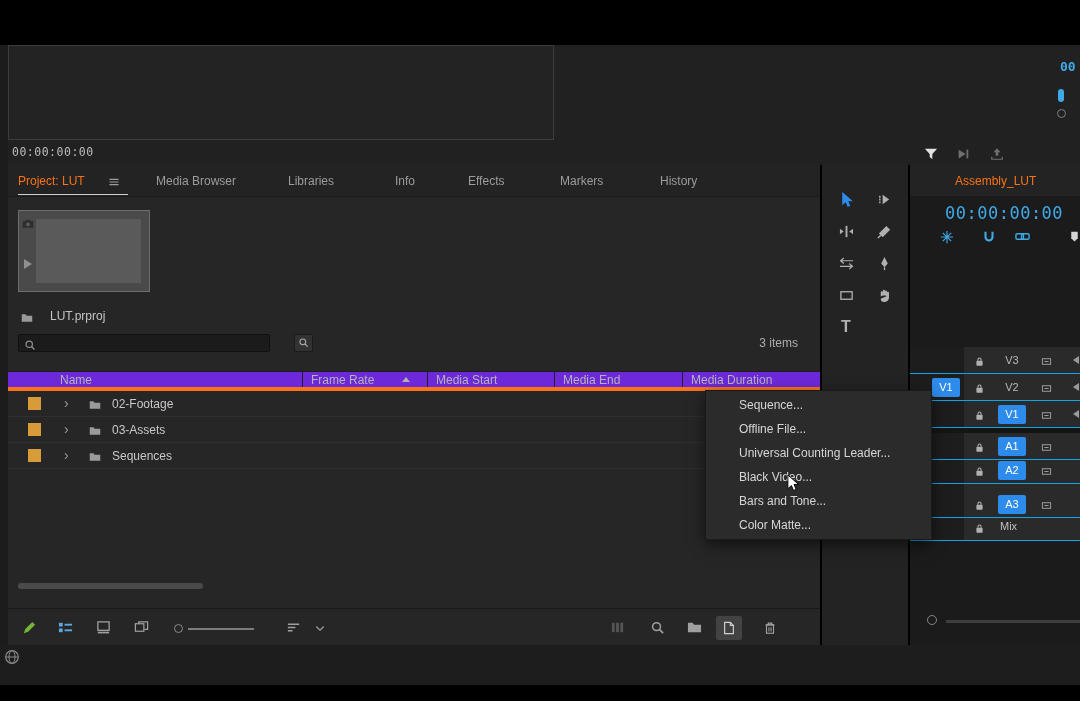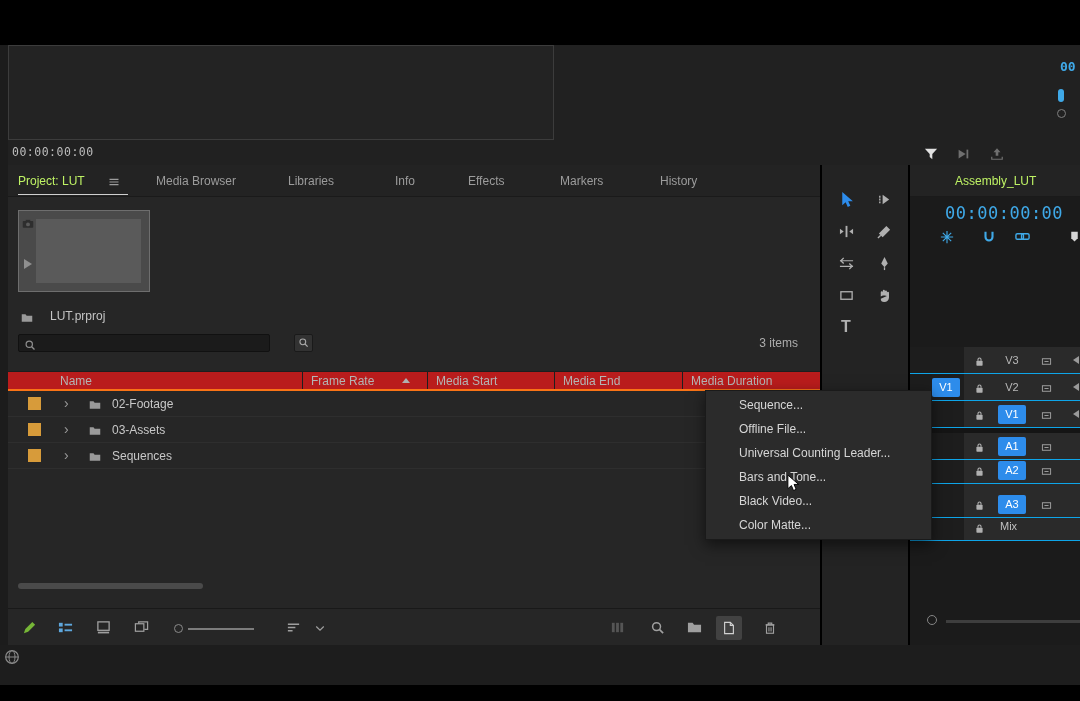--- a/index.html
+++ b/index.html
@@ -21,39 +21,39 @@
 
   
   .gutter-left{left:0;top:45px;width:8px;height:600px;background:#1c1c1c}
   .project-panel{left:8px;top:165px;width:812px;height:480px;background:#262626}
   .tools-panel{left:822px;top:165px;width:86px;height:480px;background:#232323}
   .right-panel{left:910px;top:165px;width:170px;height:480px;background:#1b1b1b}
 
   
   .tabbar{left:0;top:0;width:100%;height:32px;background:#232323;border-bottom:1px solid #1a1a1a}
   .tab{position:absolute;top:9px;color:#9c9c9c;white-space:nowrap;cursor:default}
-  .tab.active{color:#bef264}
+  .tab.active{color:#f97316}
   .tab-underline{left:10px;top:29px;width:110px;height:1px;background:#cfcfcf}
 
   
   .thumb{left:10px;top:45px;width:132px;height:82px;background:#4a4a4a;border:1px solid #6e6e6e}
   .thumb-inner{left:17px;top:8px;width:105px;height:64px;background:#5a5a5a}
   .thumb-cam{left:3px;top:5px;color:#2e2e2e}
   .thumb-play{left:5px;top:48px;width:0;height:0;border-top:5px solid transparent;border-bottom:5px solid transparent;border-left:8px solid #8f8f8f}
   .prproj-row{left:0;top:143px;width:100%;height:18px}
   .prproj-folder{left:12px;top:2px;color:#9a9a9a}
   .prproj-name{left:42px;top:1px;color:#c4c4c4}
   .search-input{left:10px;top:169px;width:252px;height:18px;background:#1b1b1b;border:1px solid #111;
     border-radius:2px;color:#ccc;padding-left:24px;font-size:12px;font-family:"Liberation Sans",sans-serif;outline:none}
   .search-mag{left:16px;top:172px;color:#8f8f8f;pointer-events:none}
   .search-btn{left:286px;top:169px;width:19px;height:18px;background:#323232;border:1px solid #1a1a1a;border-radius:2px;text-align:center;color:#a8a8a8;line-height:15px}
   .items-count{top:171px;right:22px;color:#adadad}
 
   
-  .tbl-header{left:0;top:206px;width:812px;height:20px;background:#b91c1c;border-top:1px solid #1e1e1e;border-bottom:2px solid #f97316;display:flex}
+  .tbl-header{left:0;top:206px;width:812px;height:20px;background:#6d28d9;border-top:1px solid #1e1e1e;border-bottom:4px solid #f97316;display:flex}
   .th{height:100%;color:#b4b4b4;display:flex;align-items:center;border-right:1px solid #1f1f1f}
   .th .lbl{white-space:nowrap}
   .caret-up{width:0;height:0;border-left:4px solid transparent;border-right:4px solid transparent;border-bottom:5px solid #b0b0b0;margin-left:28px}
   .rows{left:0;top:226px;width:812px}
   .bin-row{position:relative;height:26px;border-bottom:1px solid #2e2e2e}
   .chip{position:absolute;left:20px;top:6px;width:13px;height:13px;background:var(--bin-chip,#d79b3a)}
   .twirl{position:absolute;left:56px;top:4px;color:#9a9a9a;font-size:14px}
   .row-folder{position:absolute;left:80px;top:6px;color:#9a9a9a}
   .row-name{position:absolute;left:104px;top:6px;color:#c8c8c8}
   .hscroll{left:10px;top:418px;width:185px;height:6px;background:#4a4a4a;border-radius:3px}
@@ -531,22 +531,22 @@
     <span class="abs globe"><svg class="i" width="16" height="16">
           <use href="#i-globe"></use>
         </svg></span>
   </div>
   <div class="abs bottom-black"></div>
 
   <div class="abs ctx-menu">
     <div class="ctx-item">Sequence...</div>
     <div class="ctx-item">Offline File...</div>
     <div class="ctx-item">Universal Counting Leader...</div>
+    <div class="ctx-item">Black Video...</div>
     <div class="ctx-item">Bars and Tone...</div>
-    <div class="ctx-item">Black Video...</div>
     <div class="ctx-item">Color Matte...</div>
   </div>
 
   <span class="abs cursor"><svg class="i" width="15" height="19">
         <use href="#i-cursor"></use>
       </svg></span>
 
 </div>
 
 </body></html>

